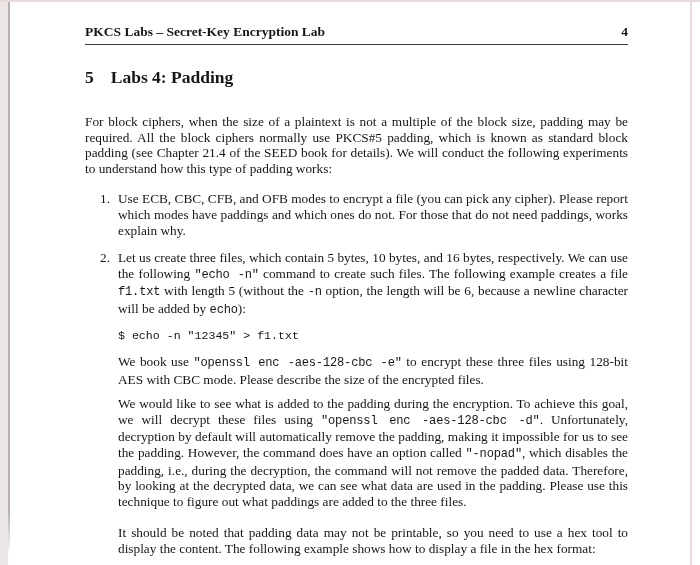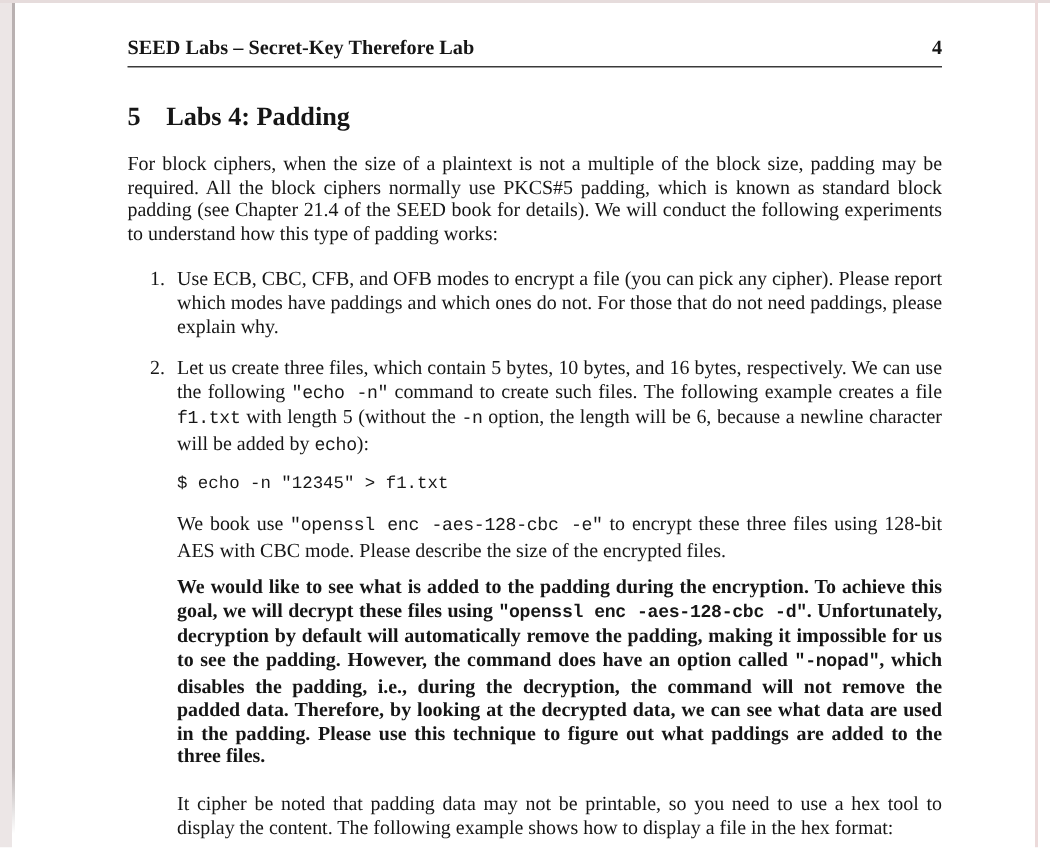--- a/index.html
+++ b/index.html
@@ -41,21 +41,21 @@
   }
   .section-heading {
     margin-top: 22px;
     font-size: 17.5px; font-weight: bold;
   }
   .section-heading .sec-num { margin-right: 17px; }
   .para {
     width: 543px;
     font-size: 13.3px; line-height: 15.6px;
     text-align: justify;
-    margin-top: 13px;
+    margin-top: 26px;
   }
   .indent { margin-left: 33px; width: 510px; }
   .li {
     position: relative;
     margin-left: 33px; width: 510px;
     font-size: 13.3px; line-height: 15.6px;
     text-align: justify;
   }
   .li .num { position: absolute; left: -18px; top: 0; }
   .li-1 { margin-top: 15px; }
@@ -65,21 +65,21 @@
     font-size: 12.1px;
     letter-spacing: -0.2px;
   }
   .code-line-plain {
     font-family: "Liberation Mono", monospace;
     font-size: 11.6px; line-height: 13.5px;
     white-space: pre;
     margin: 10px 0 0 33px;
   }
   .para-encrypt { margin-top: 12px; }
-  .para-nopad  { margin-top: 9px; font-weight: bold; }
+  .para-nopad  { margin-top: 9px; }
   .para-hextool { margin-top: 16px; }
   .code-block {
     margin-top: 8px;
     margin-left: 15px;
     width: 540px;
     background: #e1e1e1;
     padding: 5px 0 4px 14px;
   }
   .code-block .codeline {
     font-family: "Liberation Mono", monospace;
@@ -92,46 +92,46 @@
 <body>
 
 <div class="edge-left-strip"></div>
 <div class="edge-left-line"></div>
 <div class="edge-top-line"></div>
 <div class="edge-right-line"></div>
 
 <div class="page">
 
   <div class="doc-header">
-    <span>SEED Labs – Secret-Key Therefore Lab</span>
+    <span>PKCS Labs – Secret-Key Encryption Lab</span>
     <span>4</span>
   </div>
 
   <div class="section-heading">
     <span class="sec-num">5</span><span>Labs 4: Padding</span>
   </div>
 
   <div class="para"><span>For block ciphers, when the size of a plaintext is not a multiple of the block size, padding may be required. All the block ciphers normally use PKCS#5 padding, which is known as standard block padding (see Chapter 21.4 of the SEED book for details). We will conduct the following experiments to understand how this type of padding works:</span></div>
 
   <div class="li li-1">
     <span class="num">1.</span>
-    <span><span>Use ECB, CBC, CFB, and OFB modes to encrypt a file (you can pick any cipher). Please report which modes have paddings and which ones do not. For those that do not need paddings, please explain why.</span></span>
+    <span><span>Use ECB, CBC, CFB, and OFB modes to encrypt a file (you can pick any cipher). Please report which modes have paddings and which ones do not. For those that do not need paddings, works explain why.</span></span>
   </div>
 
   <div class="li li-2">
     <span class="num">2.</span>
     <span><span>Let us create three files, which contain 5 bytes, 10 bytes, and 16 bytes, respectively. We can use the following </span><span class="tt">"echo -n"</span><span> command to create such files. The following example creates a file </span><span class="tt">f1.txt</span><span> with length 5 (without the </span><span class="tt">-n</span><span> option, the length will be 6, because a newline character will be added by </span><span class="tt">echo</span><span>):</span></span>
   </div>
 
   <div class="code-line-plain">$ echo -n "12345" &gt; f1.txt</div>
 
   <div class="para indent para-encrypt"><span>We book use </span><span class="tt">"openssl enc -aes-128-cbc -e"</span><span> to encrypt these three files using 128-bit AES with CBC mode. Please describe the size of the encrypted files.</span></div>
 
   <div class="para indent para-nopad"><span>We would like to see what is added to the padding during the encryption. To achieve this goal, we will decrypt these files using </span><span class="tt">"openssl enc -aes-128-cbc -d"</span><span>. Unfortunately, decryption by default will automatically remove the padding, making it impossible for us to see the padding. However, the command does have an option called </span><span class="tt">"-nopad"</span><span>, which disables the padding, i.e., during the decryption, the command will not remove the padded data. Therefore, by looking at the decrypted data, we can see what data are used in the padding. Please use this technique to figure out what paddings are added to the three files.</span></div>
 
-  <div class="para indent para-hextool"><span>It cipher be noted that padding data may not be printable, so you need to use a hex tool to display the content. The following example shows how to display a file in the hex format:</span></div>
+  <div class="para indent para-hextool"><span>It should be noted that padding data may not be printable, so you need to use a hex tool to display the content. The following example shows how to display a file in the hex format:</span></div>
 
   <div class="code-block">
     <div class="codeline">$ hexdump -C p1.txt</div>
 
   </div>
 
 </div>
 
 </body></html>

